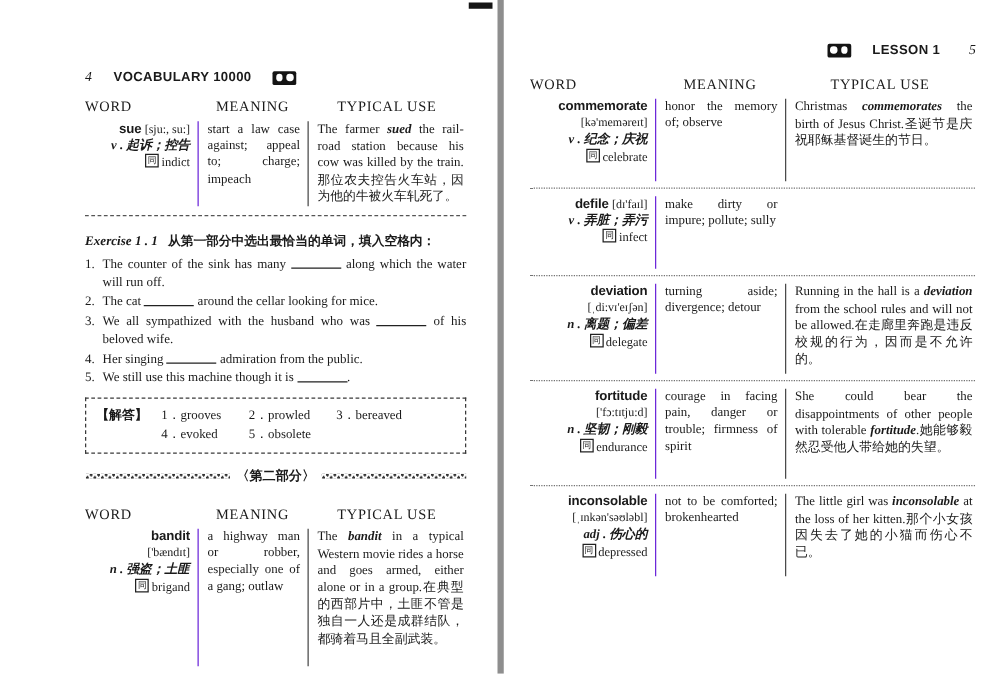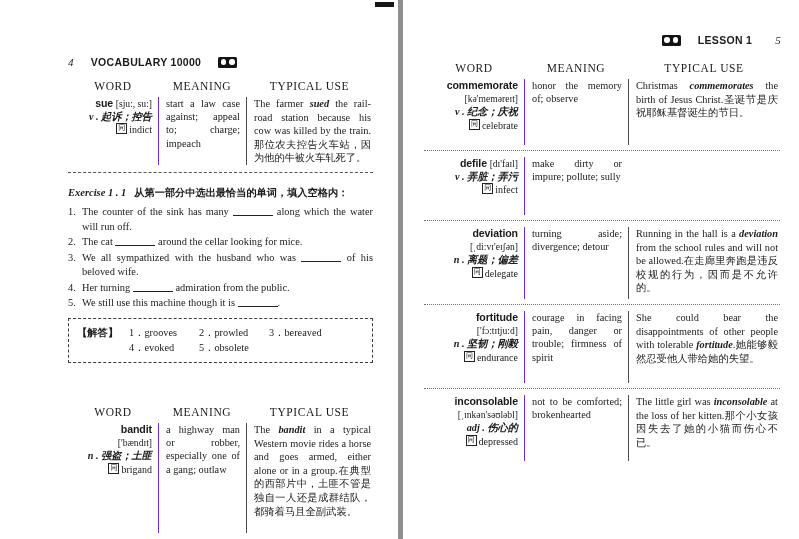--- a/index.html
+++ b/index.html
@@ -52,21 +52,21 @@
 
   
   .vtable{position:absolute;}
   .vt-head{
     display:flex;
     font-family:"Liberation Serif", serif;
     font-size:11.5px;
     letter-spacing:.6px;
     margin-bottom:3px;
   }
-  .vt-head .c-word{text-align:center;}
+  .vt-head .c-word{text-align:left;}
   .vt-head .c-mean{text-align:center;}
   .vt-head .c-use{text-align:center;}
 
   .vrow{display:flex;position:relative;padding:2px 0 1px;}
   .dash-sep{
     height:0;border-top:1px dotted #5a5a5a;opacity:.85;
   }
   .col-word{
     box-sizing:border-box;
     text-align:right;
@@ -200,21 +200,21 @@
       <div class="ex-item">
         <span class="ex-num">2.</span>
         <span class="ex-text"><span>The cat</span> <span class="blank"></span> <span>around the cellar looking for mice.</span></span>
       </div>
       <div class="ex-item">
         <span class="ex-num">3.</span>
         <span class="ex-text"><span>We all sympathized with the husband who was</span> <span class="blank"></span> <span>of his beloved wife.</span></span>
       </div>
       <div class="ex-item">
         <span class="ex-num">4.</span>
-        <span class="ex-text"><span>Her turning</span> <span class="blank"></span> <span>admiration from the public.</span></span>
+        <span class="ex-text"><span>Her singing</span> <span class="blank"></span> <span>admiration from the public.</span></span>
       </div>
       <div class="ex-item">
         <span class="ex-num">5.</span>
         <span class="ex-text"><span>We still use this machine though it is</span> <span class="blank"></span><span>.</span></span>
       </div>
     </div>
 
     <div class="answerbox" style="top:318px;">
       <div class="ans-line">
         <span class="ans-label">【解答】</span>
@@ -222,20 +222,25 @@
         <span class="ans-cell">2．prowled</span>
         <span class="ans-cell">3．bereaved</span>
       </div>
       <div class="ans-line">
         <span class="ans-ind"></span>
         <span class="ans-cell">4．evoked</span>
         <span class="ans-cell">5．obsolete</span>
       </div>
     </div>
 
+    <div class="part-div" style="top:374px;">
+      <span class="squiggle"></span>
+      <span>〈第二部分〉</span>
+      <span class="squiggle"></span>
+    </div>
 
     <div class="vtable" style="left:68px;top:406px;width:305px;">
       <div class="vt-head">
         <span class="c-word" style="width:90px;">WORD</span>
         <span class="c-mean" style="width:88px;">MEANING</span>
         <span class="c-use" style="width:127px;">TYPICAL USE</span>
       </div>
 
       <div class="vrow">
         <div class="col-word" style="width:90px;min-height:110px;">

